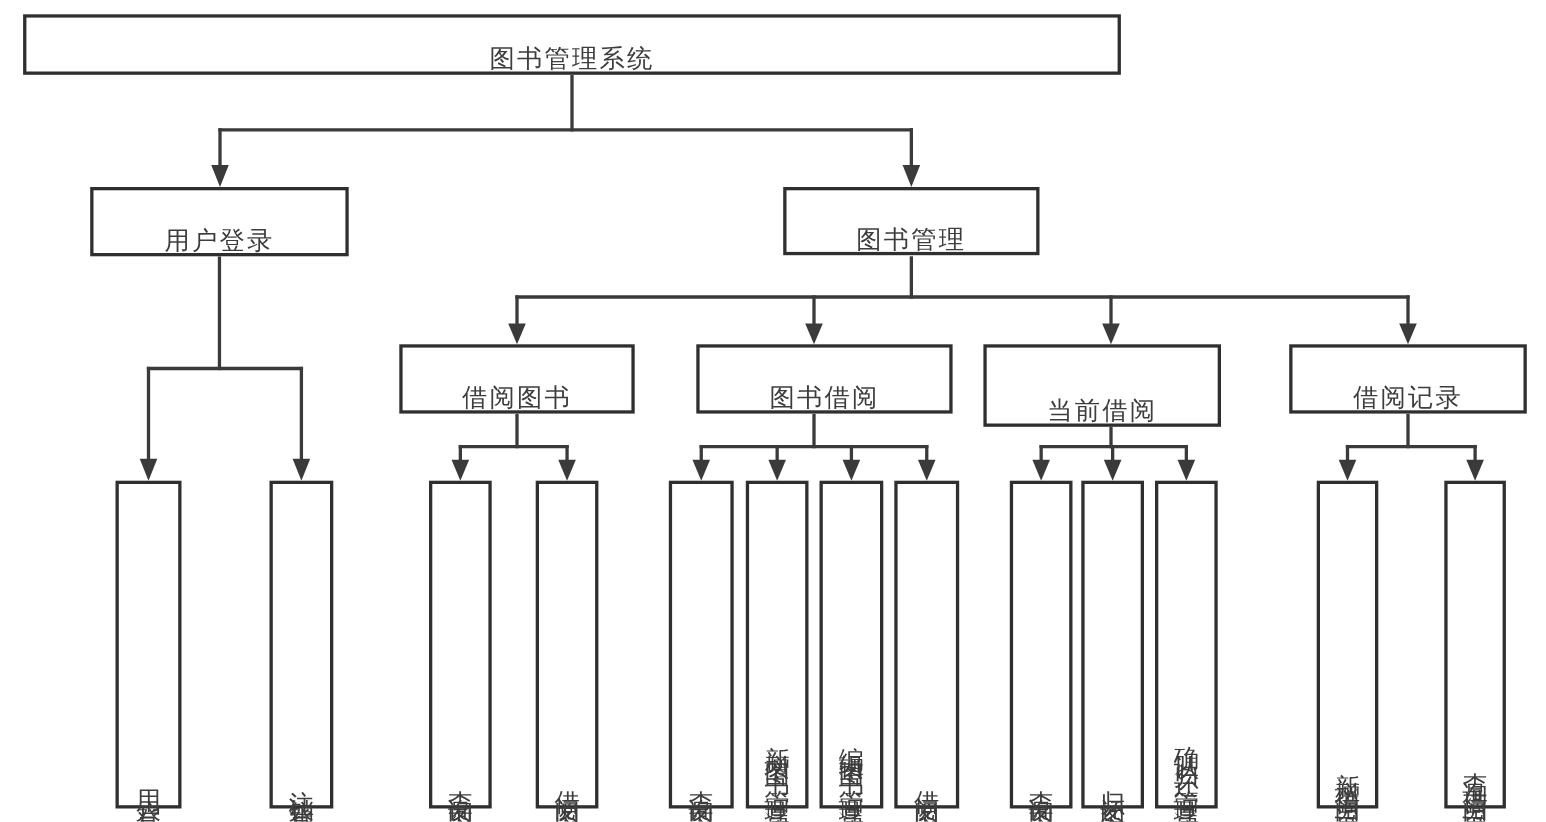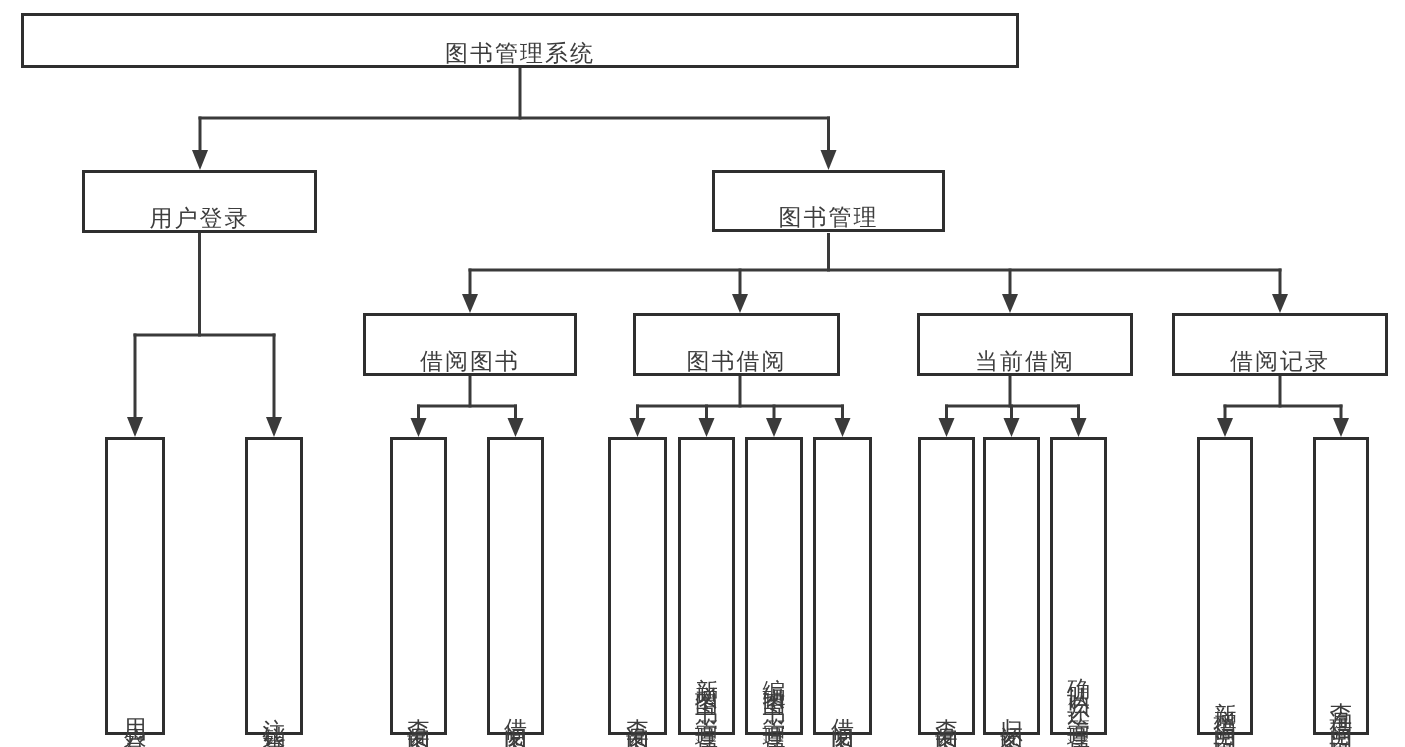--- a/index.html
+++ b/index.html
@@ -152,24 +152,24 @@
   <div class="box hbox" style="left:82px; top:170px; width:235px; height:63px;">
     <span>用户登录</span>
   </div>
   <div class="box hbox" style="left:712px; top:170px; width:233px; height:62px;">
     <span>图书管理</span>
   </div>
 
   <div class="box hbox" style="left:363px; top:313px; width:214px; height:63px;">
     <span>借阅图书</span>
   </div>
-  <div class="box hbox" style="left:633px; top:313px; width:207px; height:63px;">
+  <div class="box hbox" style="left:633px; top:313px; width:233px; height:63px;">
     <span>图书借阅</span>
   </div>
-  <div class="box hbox" style="left:917px; top:313px; width:216px; height:63px;">
+  <div class="box hbox" style="left:894px; top:313px; width:216px; height:75px;">
     <span>当前借阅</span>
   </div>
   <div class="box hbox" style="left:1172px; top:313px; width:216px; height:63px;">
     <span>借阅记录</span>
   </div>
 
   <div class="box vbox" style="left:105px; top:437px; width:60px; height:298px;">
     <span>用户登录</span>
   </div>
   <div class="box vbox" style="left:245px; top:437px; width:58px; height:298px;">

